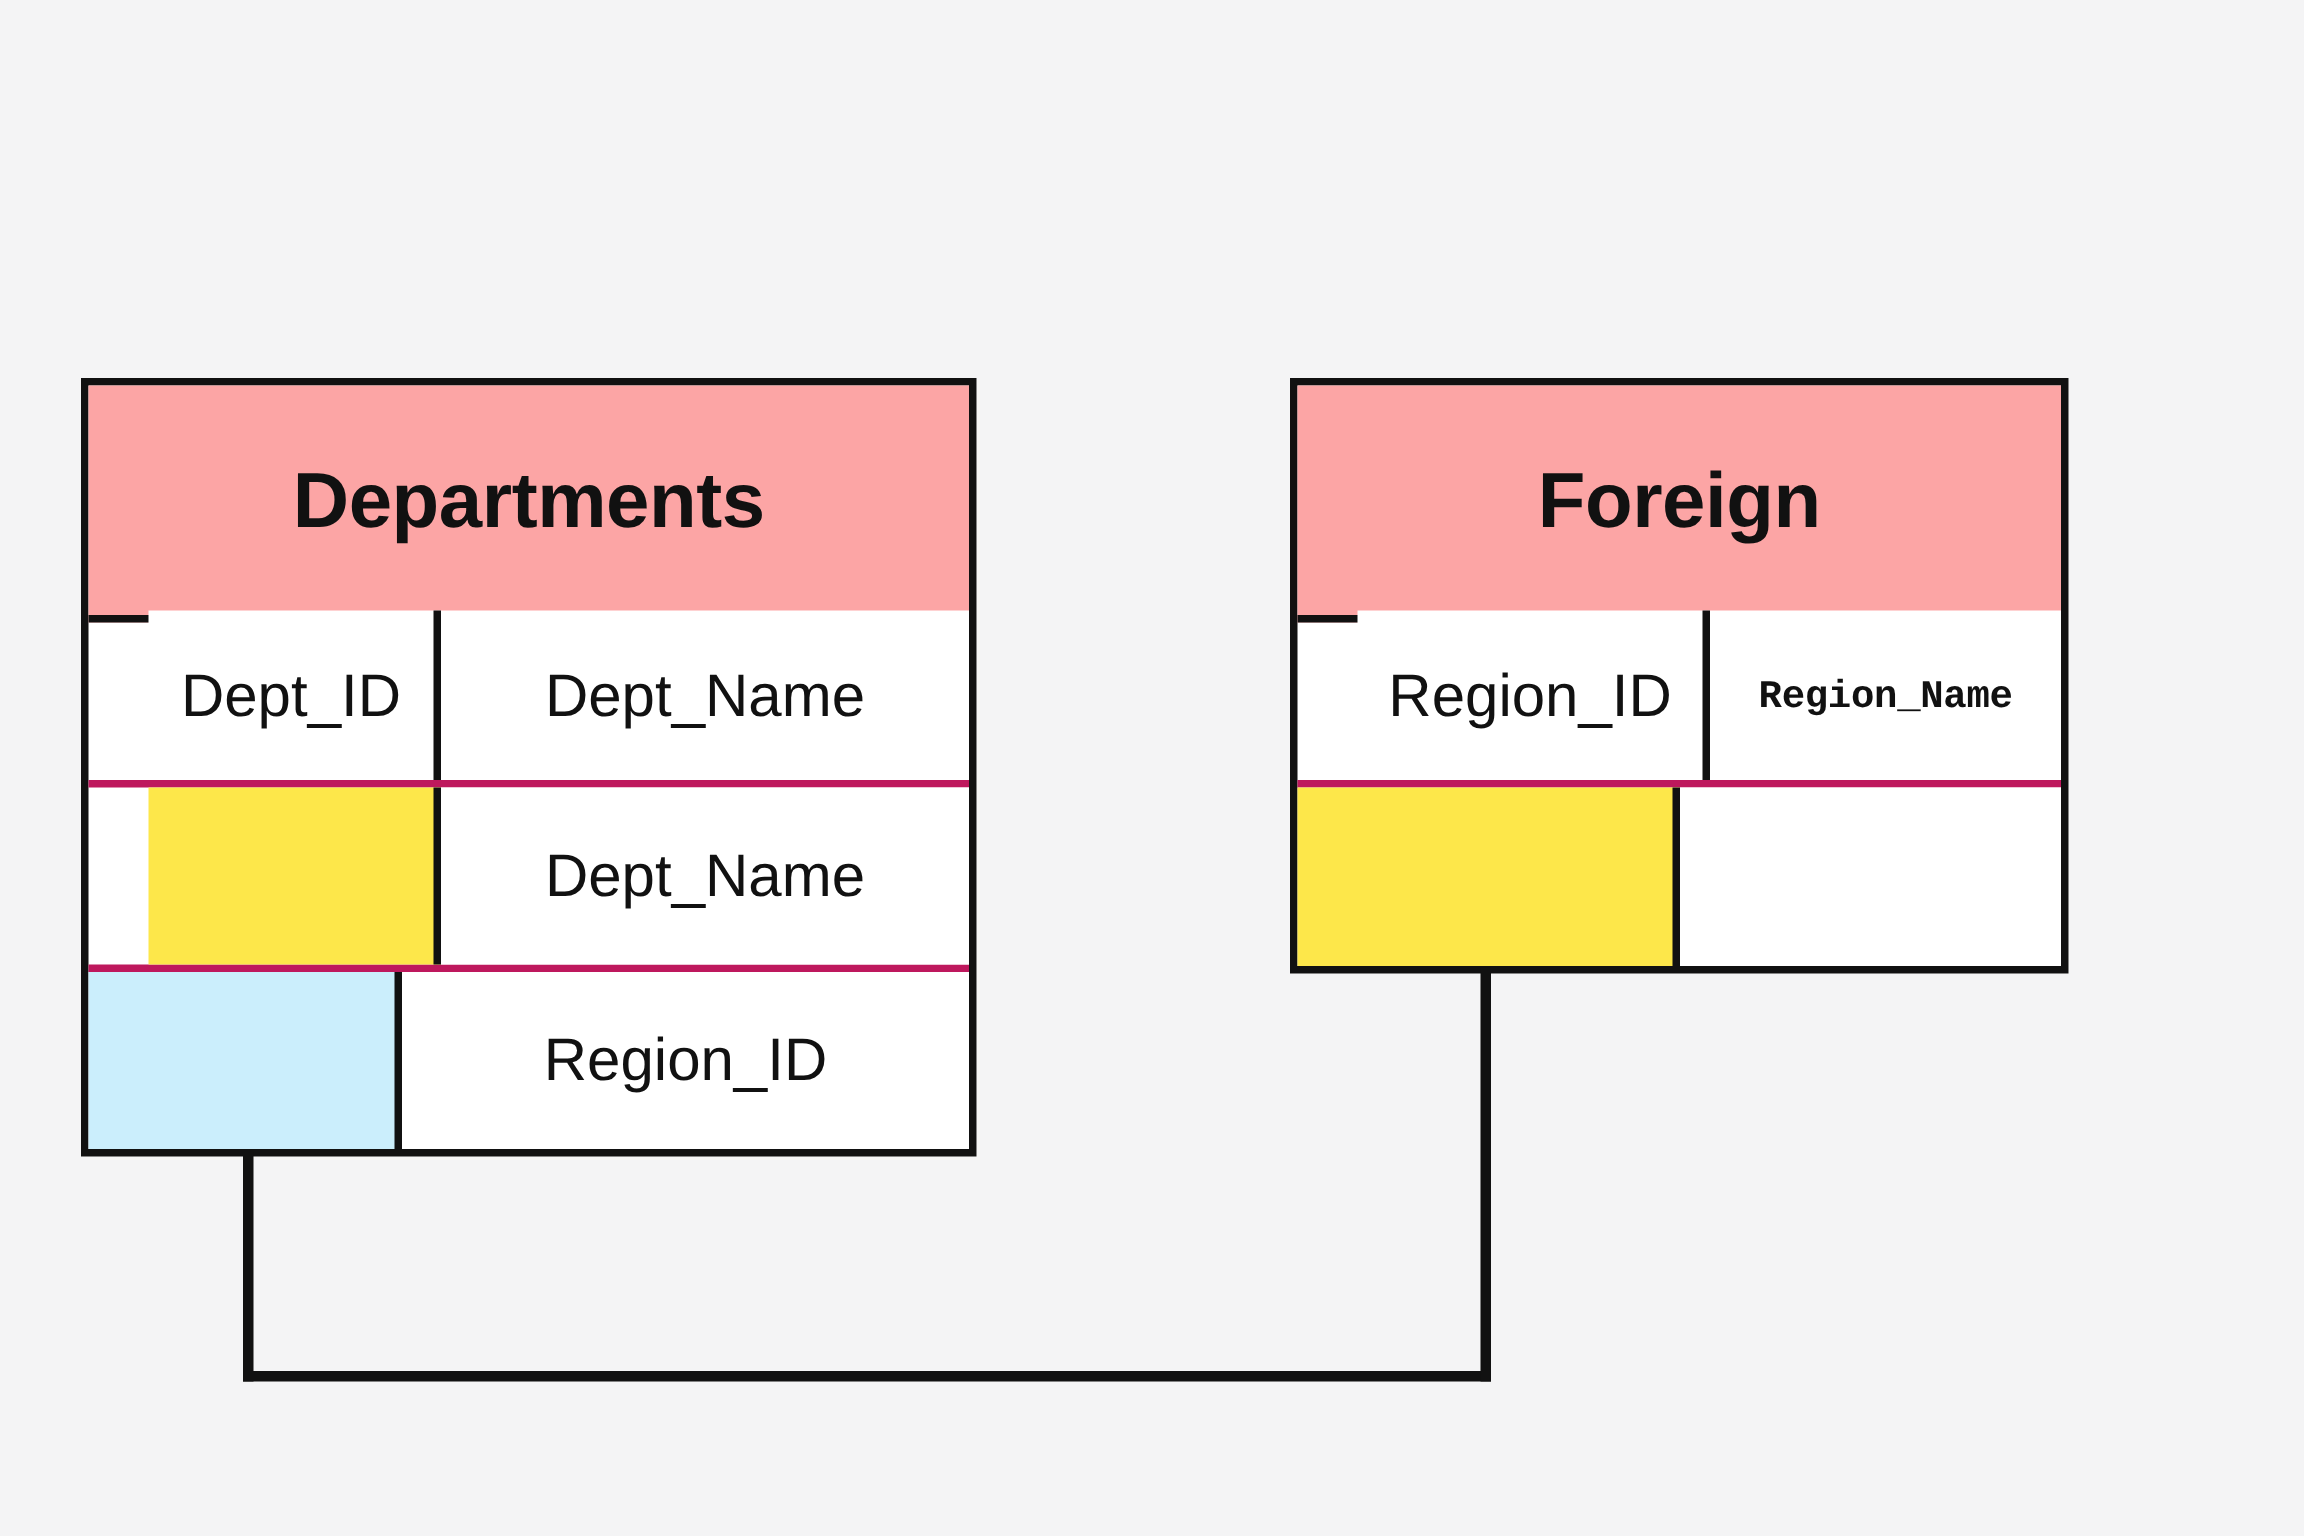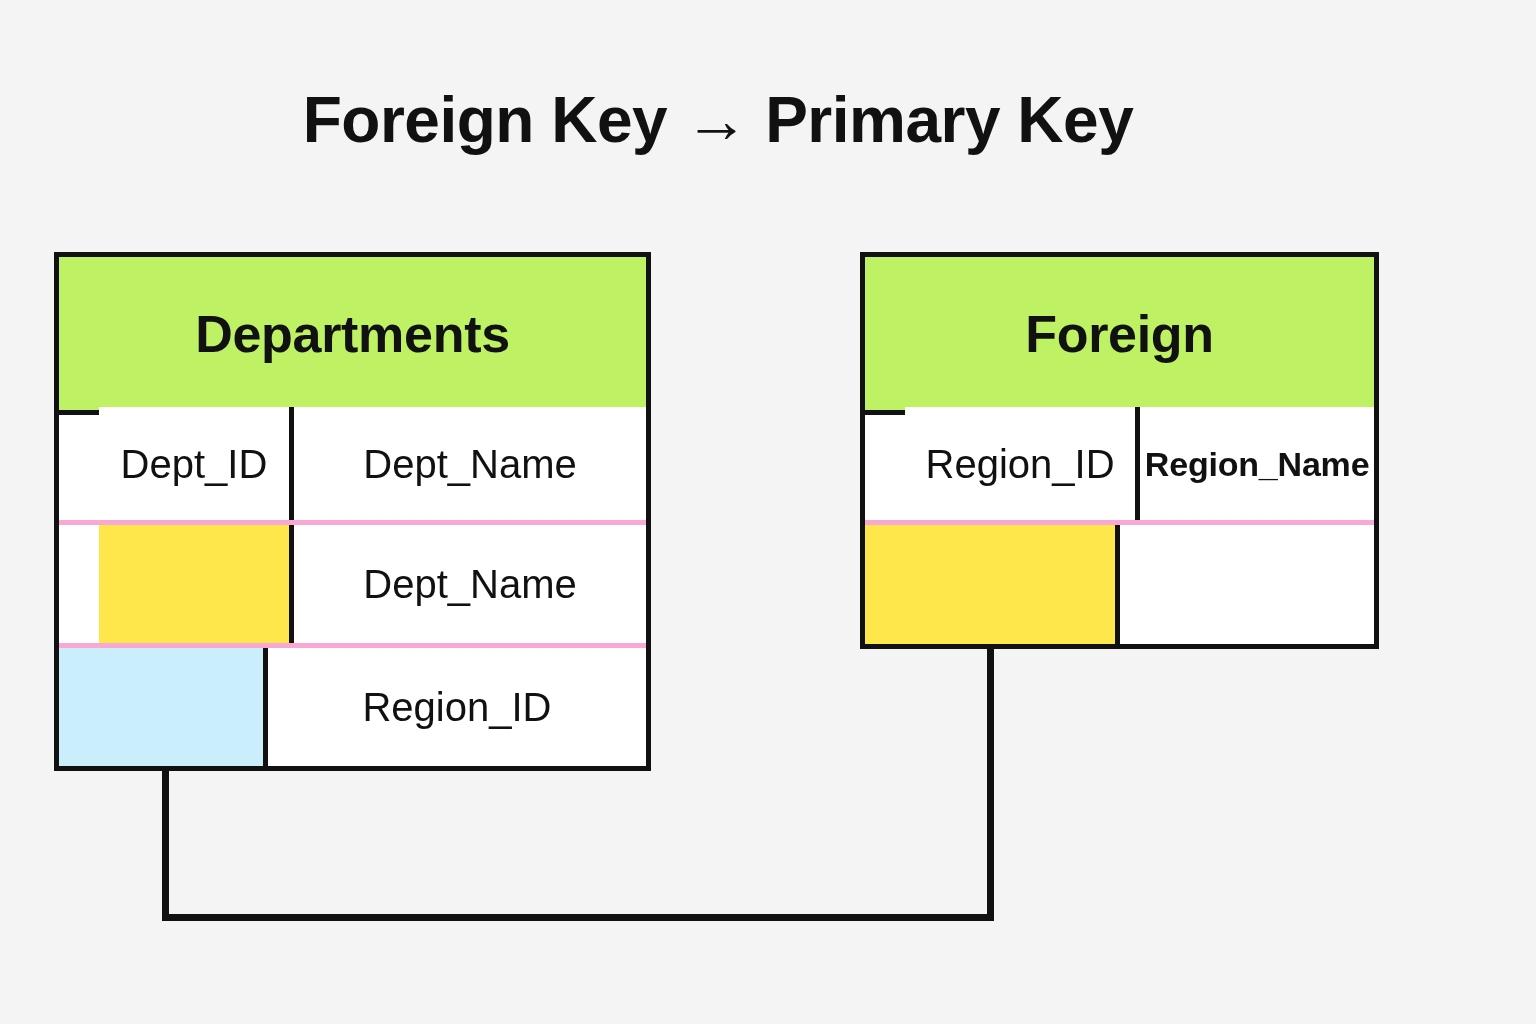--- a/index.html
+++ b/index.html
@@ -63,39 +63,39 @@
     position: absolute;
     left: 0;
     right: 0;
     top: 0;
     height: 158px;
     box-sizing: border-box;
     border-bottom: 5px solid #111111;
     display: flex;
     align-items: center;
     justify-content: center;
-    background: #bef264;
+    background: #fca5a5;
   }
   .entity-header-text {
     font-size: 52px;
     font-weight: bold;
     color: #111111;
     letter-spacing: -0.3px;
     white-space: nowrap;
   }
 
   .entity-row {
     position: absolute;
     left: 0;
     right: 0;
     box-sizing: border-box;
     display: flex;
   }
   .entity-row.with-bottom {
-    border-bottom: 5px solid #f9a8d4;
+    border-bottom: 5px solid #be185d;
     padding-left: 40px;
   }
 
   .cell {
     box-sizing: border-box;
     display: flex;
     align-items: center;
     justify-content: center;
     background: #ffffff;
     overflow: hidden;
@@ -104,23 +104,24 @@
     border-right: 5px solid #111111;
   }
 
   .cell-text {
     font-size: 40px;
     color: #111111;
     white-space: nowrap;
     line-height: 1;
   }
   .cell-text.compact {
-    font-size: 34px;
+    font-size: 26px;
     font-weight: bold;
     letter-spacing: -0.2px;
+    font-family: Liberation Mono, monospace;
   }
 
   .pk-fill { background: #fde74a; }
   .fk-fill { background: #cbeefc; }
 
   
   #dept-colheader { top: 150px; height: 118px; }
   #dept-row-1     { top: 268px; height: 123px; }
   #dept-row-2     { top: 391px; height: 118px; }
 
@@ -156,21 +157,20 @@
     top: 645px;
     width: 7px;
     height: 276px;
   }
 </style>
 </head>
 <body>
 
 <div id="stage">
 
-  <div class="diagram-title">Foreign Key → Primary Key</div>
 
   <div class="entity-table" id="departments-table">
 
     <div class="entity-header">
       <span class="entity-header-text">Departments</span>
     </div>
 
     <div class="entity-row with-bottom" id="dept-colheader">
       <div class="cell key-col">
         <span class="cell-text">Dept_ID</span>

